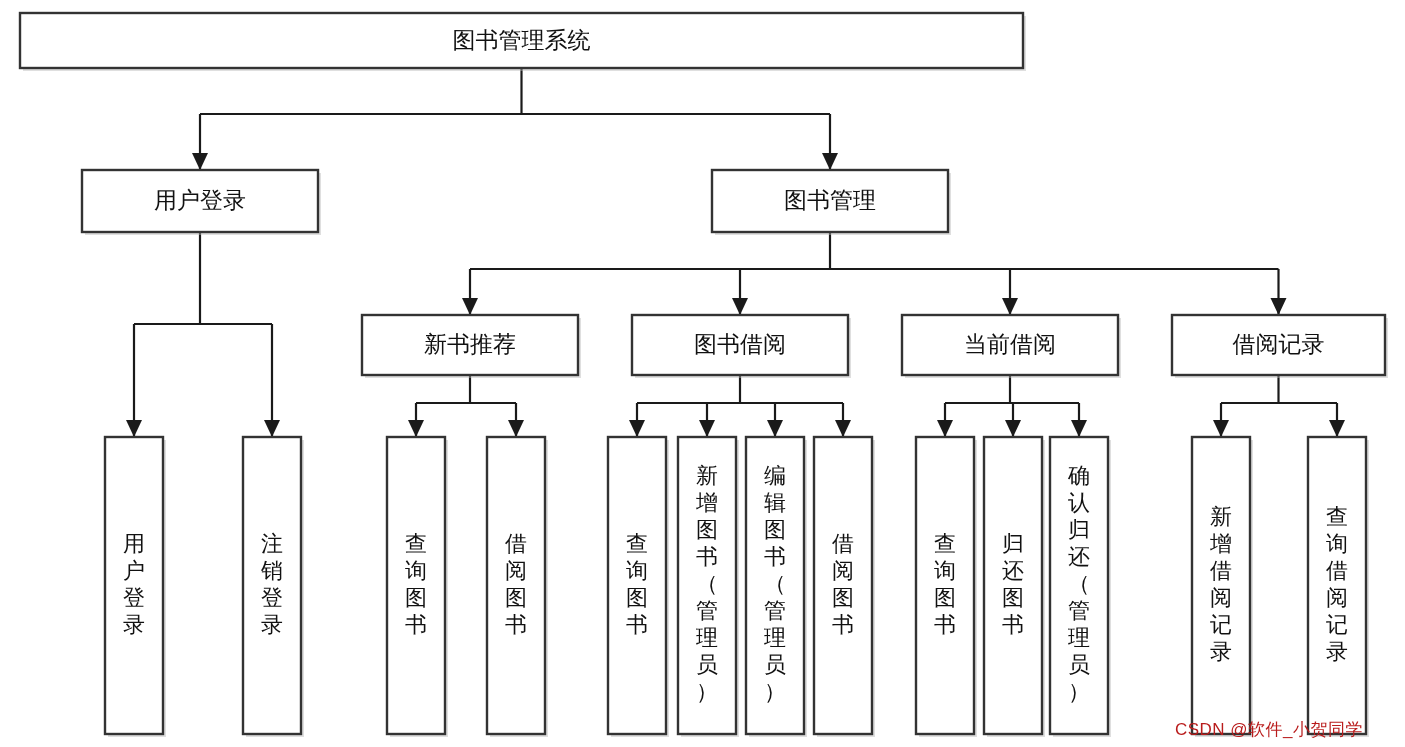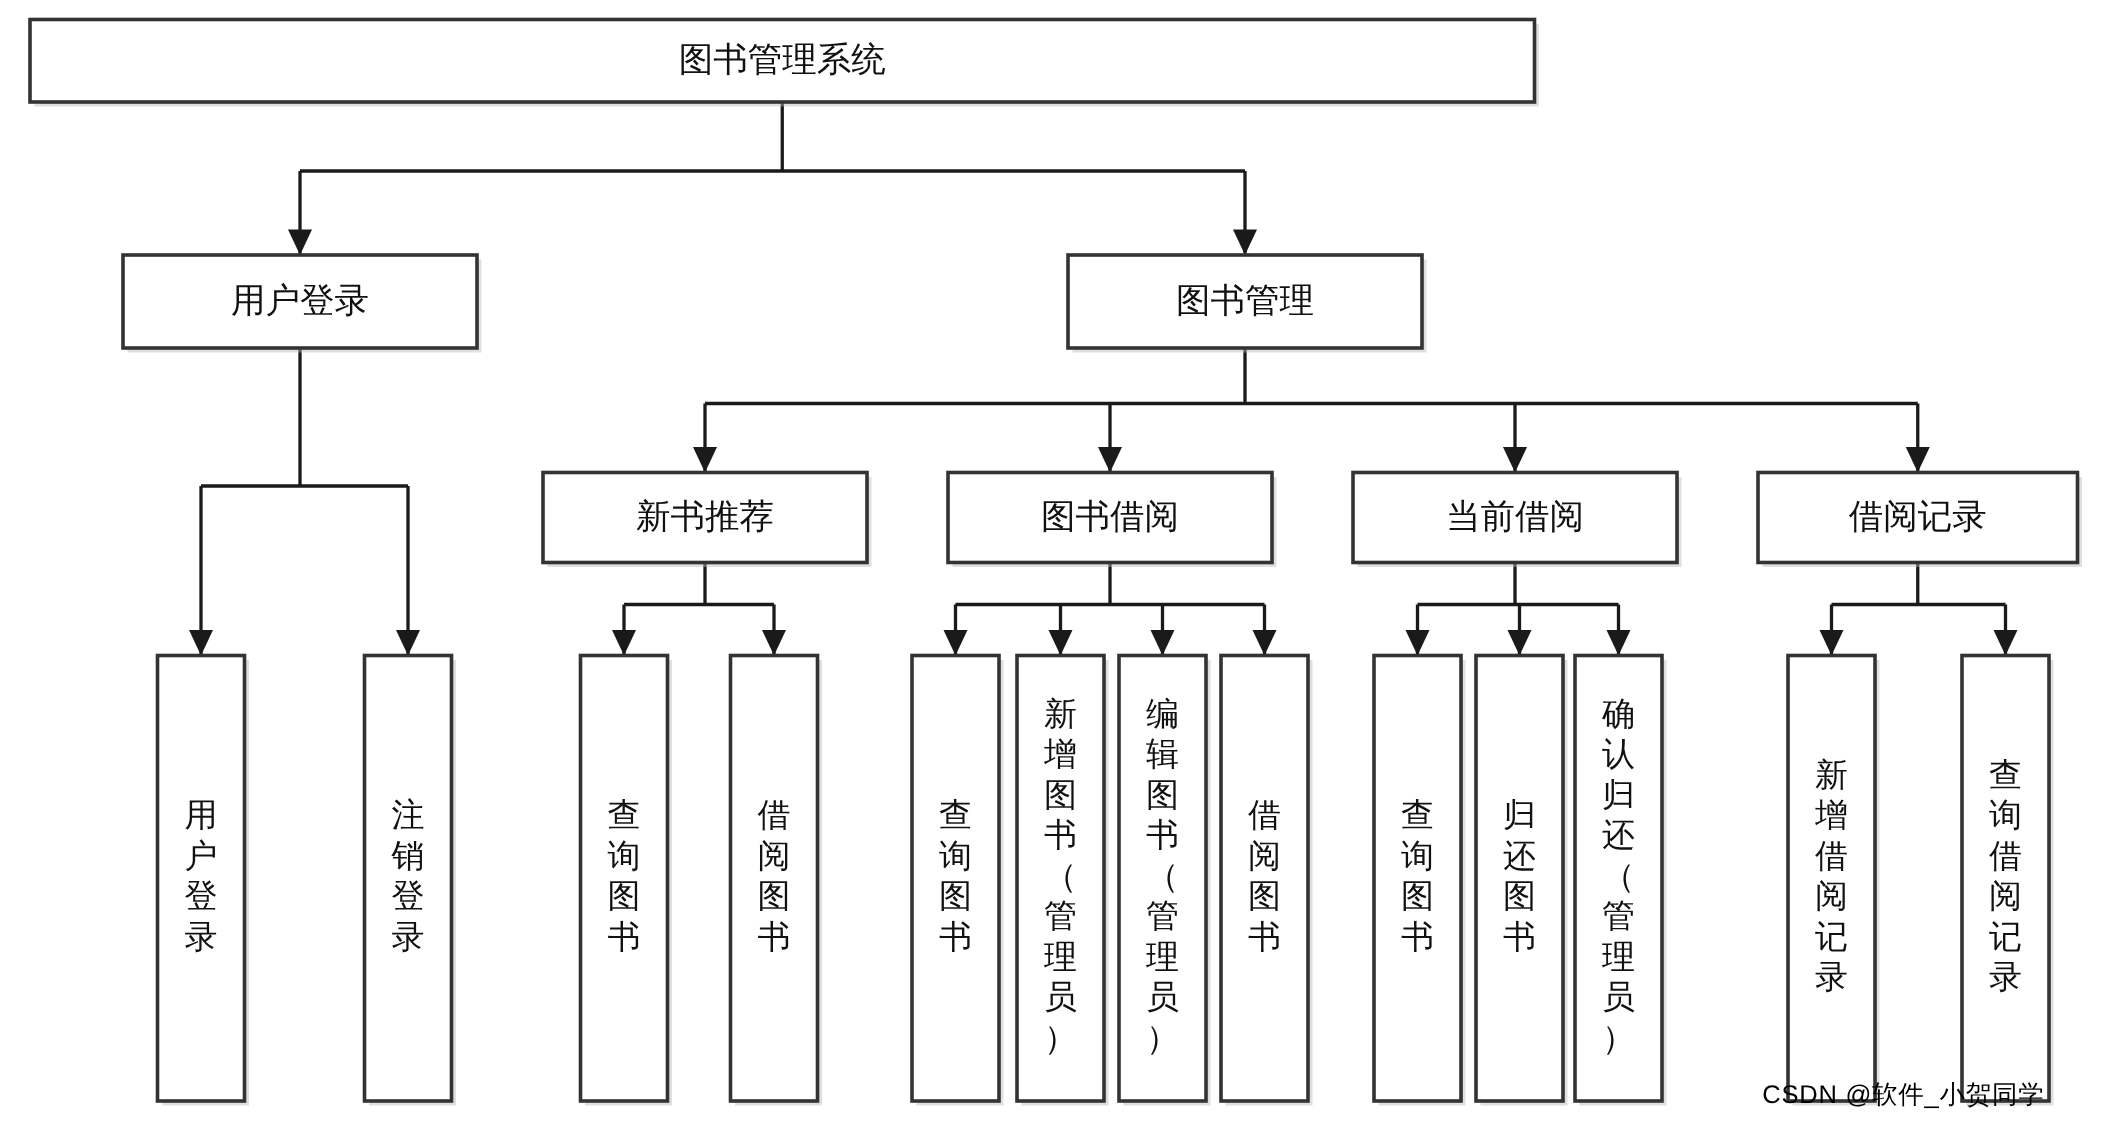--- a/index.html
+++ b/index.html
@@ -56,21 +56,21 @@
   }
   .label-v {
     font-size: 22px;
   }
   .watermark {
     position: absolute;
     right: 10px;
     bottom: 6px;
     font-family: "Liberation Sans", "DejaVu Sans", sans-serif;
     font-size: 17px;
-    color: #000000;
+    color: #b91c1c;
     white-space: nowrap;
     pointer-events: none;
     letter-spacing: 0.5px;
   }
 </style>
 </head>
 <body>
 
 <div id="diagram-root">
   <svg id="diagram-svg" viewBox="0 0 1405 747">

